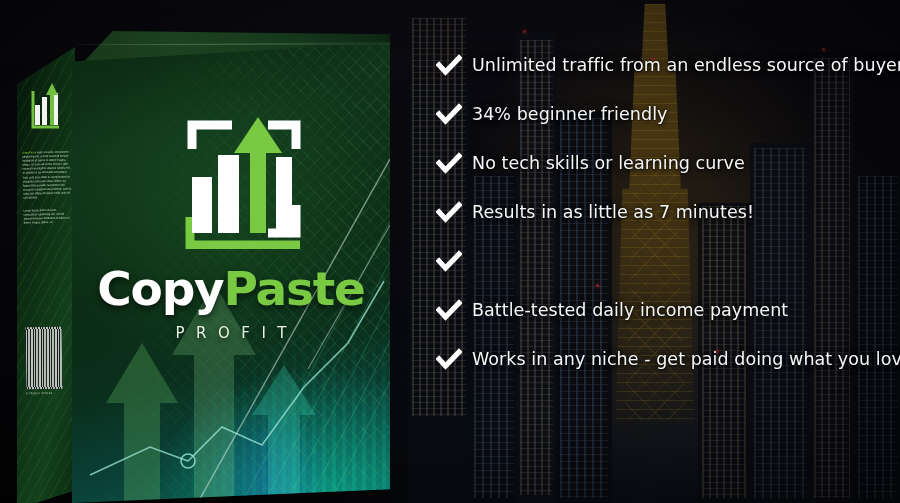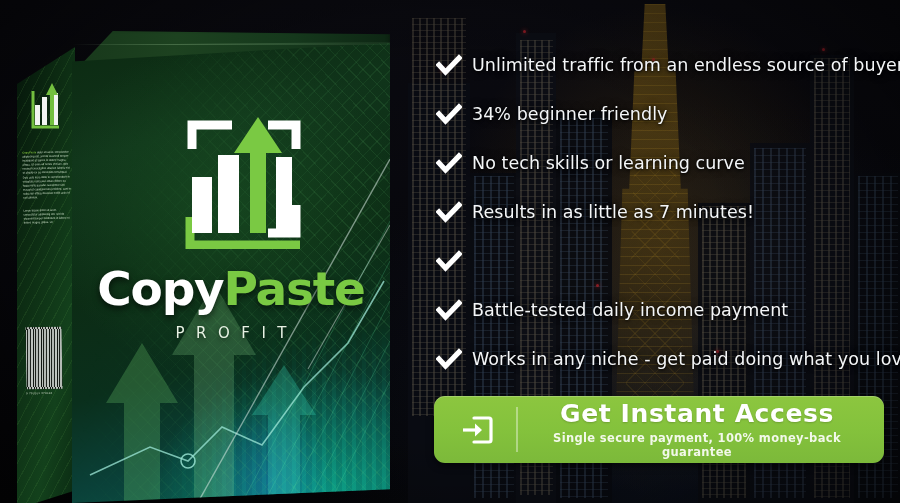--- a/index.html
+++ b/index.html
@@ -344,26 +344,14 @@
 
     <div class="feat">
       <svg class="chk" viewBox="0 0 26 22">
         <path d="M3 11 L9.5 18 L23 4" fill="none" stroke="#ffffff" stroke-width="5.2" stroke-linecap="square"></path>
       </svg>
       <span class="ftxt">Works in any niche - get paid doing what you love!</span>
     </div>
 
   </div>
 
-  <div class="cta">
-    <svg class="cta-icon" viewBox="0 0 34 34">
-      <path d="M14 5 L29 5 Q31 5 31 7 L31 27 Q31 29 29 29 L14 29" fill="none" stroke="#ffffff" stroke-width="3.2" stroke-linecap="round"></path>
-      <line x1="3" y1="17" x2="19" y2="17" stroke="#ffffff" stroke-width="3.2" stroke-linecap="butt"></line>
-      <path d="M15 10.5 L22 17 L15 23.5 Z" fill="#ffffff"></path>
-    </svg>
-    <div class="cta-div"></div>
-    <div class="cta-textblock">
-      <div class="cta-main">Get Instant Access</div>
-      <div class="cta-sub">Single secure payment, 100% money-back guarantee</div>
-    </div>
-  </div>
 
 </div>
 
 </body></html>

